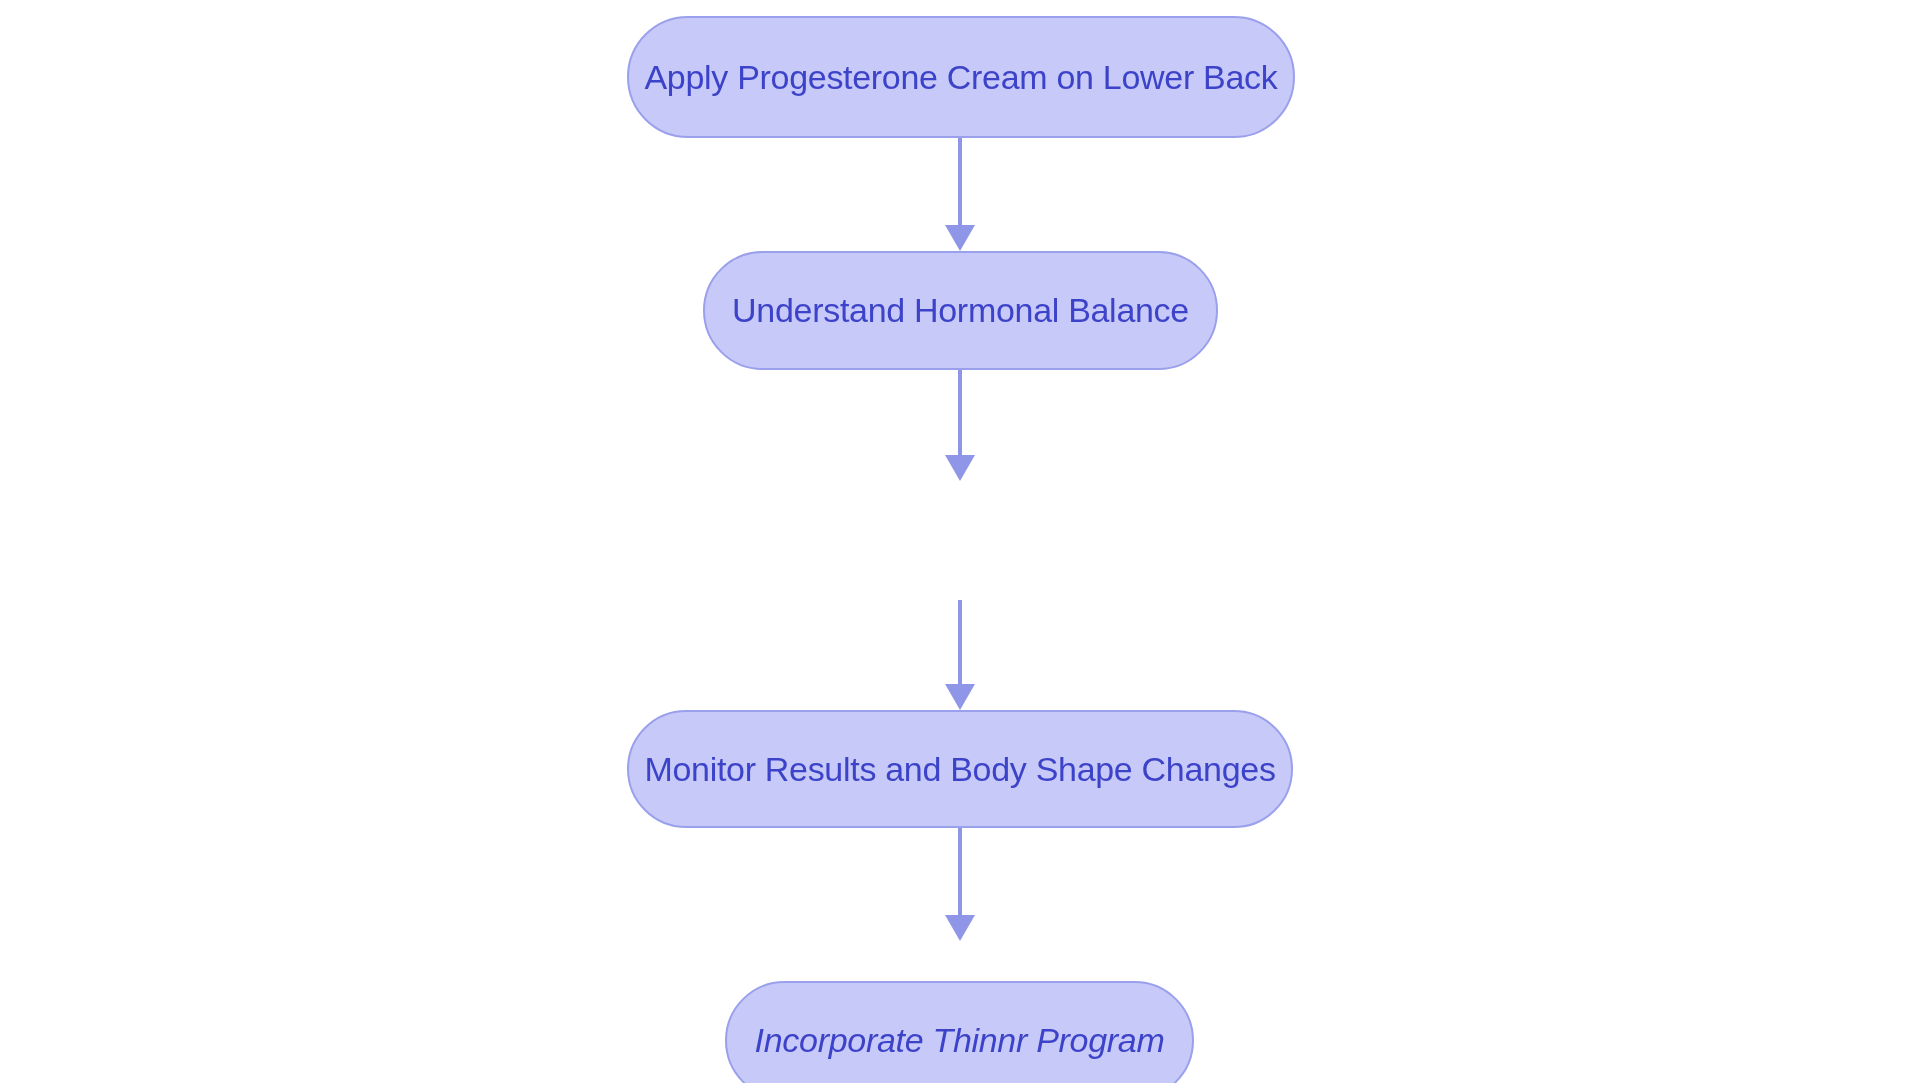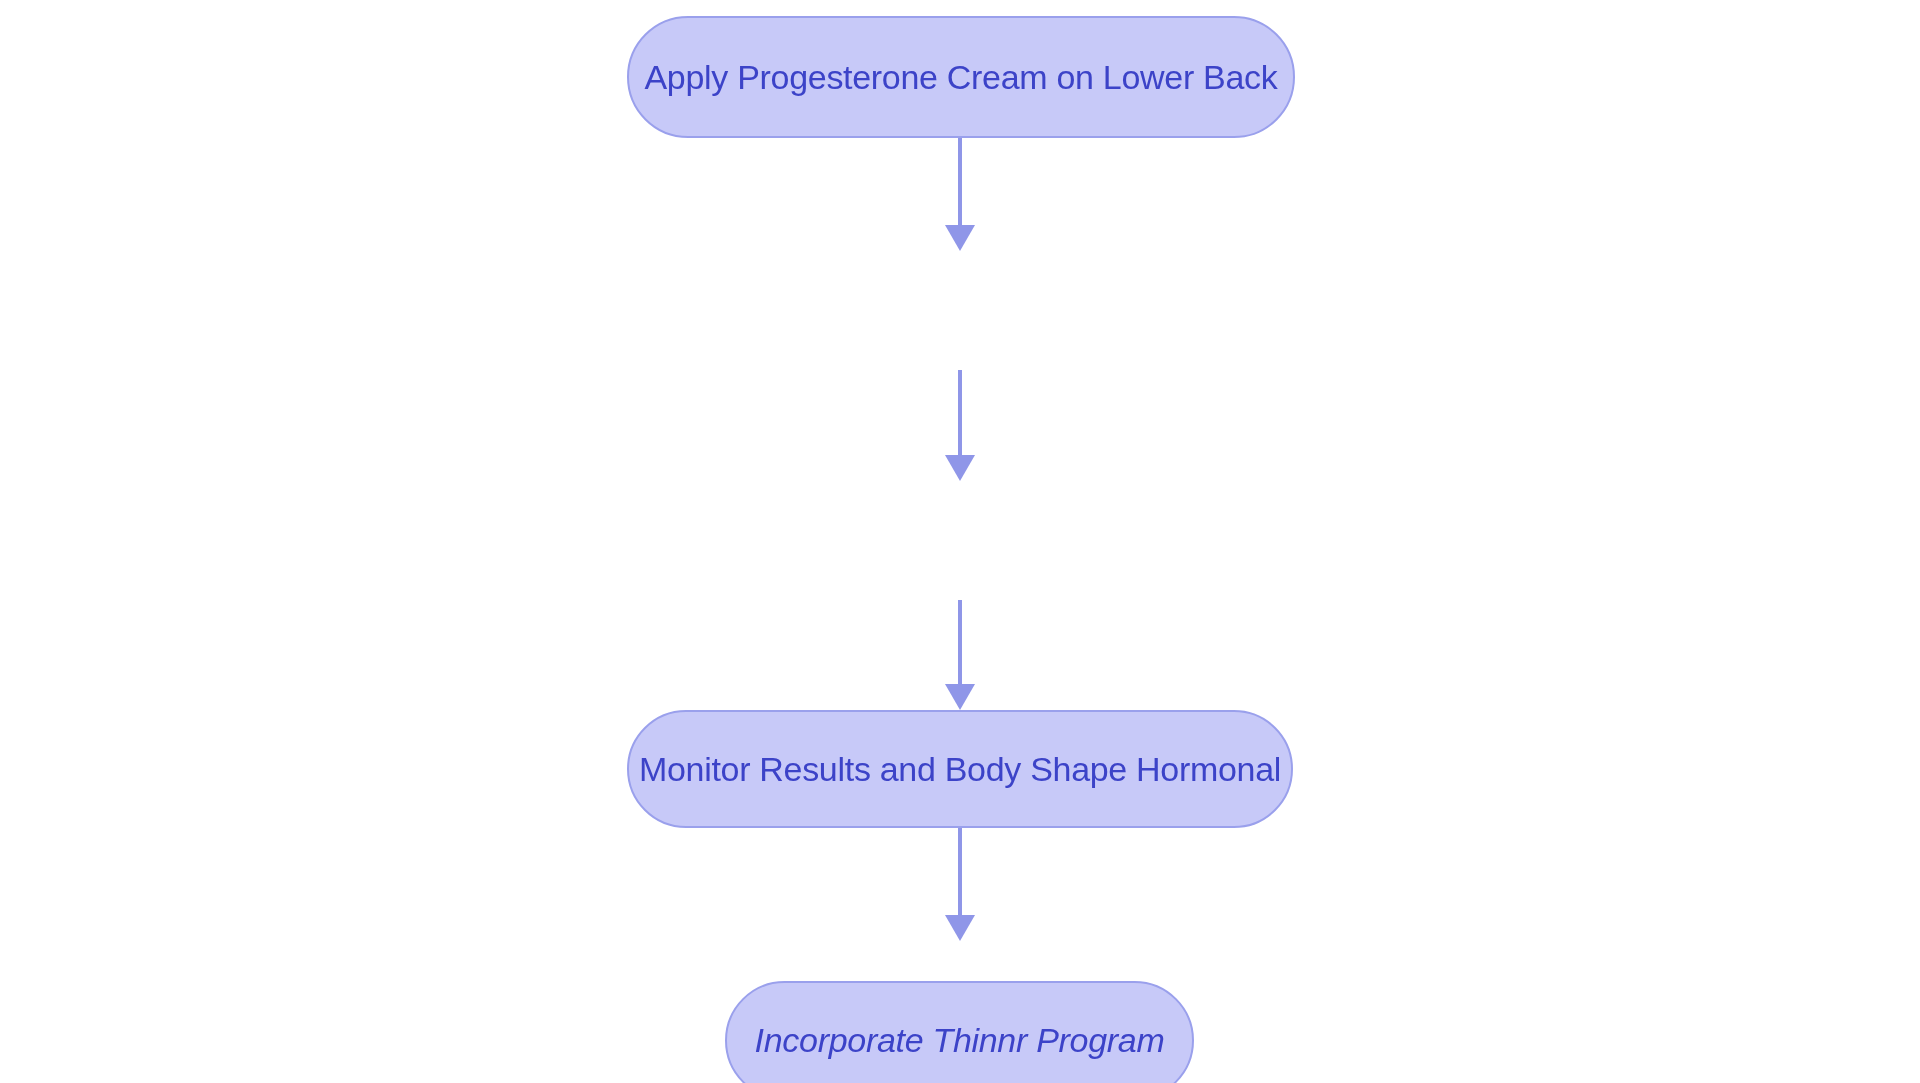--- a/index.html
+++ b/index.html
@@ -73,34 +73,37 @@
 
   <div class="node n1">
     <span>Apply Progesterone Cream on Lower Back</span>
   </div>
 
   <div class="arrow a1">
     <div class="arrow-line"></div>
     <div class="arrow-head"></div>
   </div>
 
+  <div class="node n2">
+    <span>Understand Hormonal Balance</span>
+  </div>
 
   <div class="arrow a2">
     <div class="arrow-line"></div>
     <div class="arrow-head"></div>
   </div>
 
 
   <div class="arrow a3">
     <div class="arrow-line"></div>
     <div class="arrow-head"></div>
   </div>
 
   <div class="node n4">
-    <span>Monitor Results and Body Shape Hormonal</span>
+    <span>Monitor Results and Body Shape Changes</span>
   </div>
 
   <div class="arrow a4">
     <div class="arrow-line"></div>
     <div class="arrow-head"></div>
   </div>
 
   <div class="node n5">
     <span>Incorporate Thinnr Program</span>
   </div>

